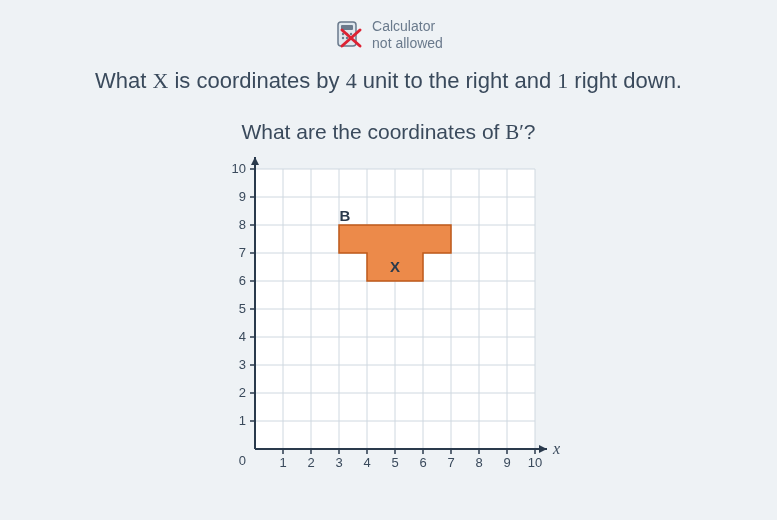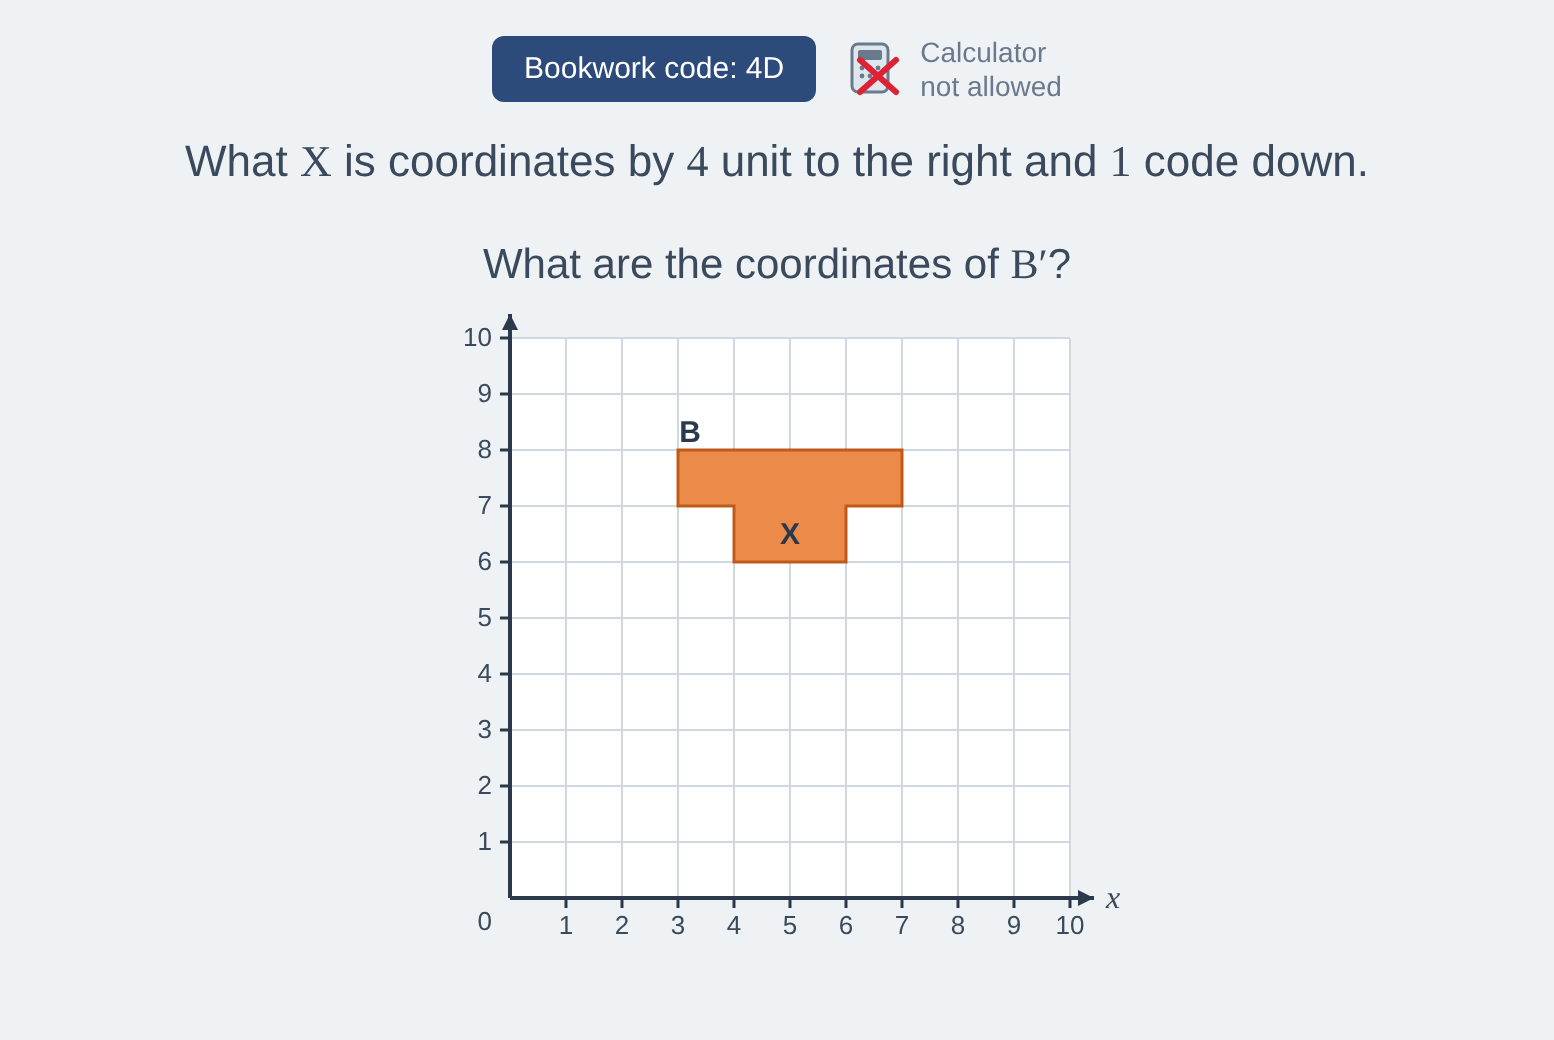--- a/index.html
+++ b/index.html
@@ -76,21 +76,20 @@
       font-family: Arial, sans-serif;
       font-size: 15px;
       font-weight: bold;
       fill: #2a3a4c;
     }
   </style>
 </head>
 <body>
 
 <div class="header-row">
-  <div class="bookwork-badge">Bookwork code: 4D</div>
   <div class="calc-block">
     <span class="calc-icon">
       <svg viewBox="0 0 30 30" width="30" height="30">
         <rect x="4" y="2" width="18" height="24" rx="3" fill="#dfe7ee" stroke="#6a7a8c" stroke-width="1.5"></rect>
         <rect x="7" y="5" width="12" height="5" rx="1" fill="#6a7a8c"></rect>
         <circle cx="9" cy="14" r="1.2" fill="#6a7a8c"></circle>
         <circle cx="13" cy="14" r="1.2" fill="#6a7a8c"></circle>
         <circle cx="17" cy="14" r="1.2" fill="#6a7a8c"></circle>
         <circle cx="9" cy="18" r="1.2" fill="#6a7a8c"></circle>
         <circle cx="13" cy="18" r="1.2" fill="#6a7a8c"></circle>
@@ -100,21 +99,21 @@
       </svg>
     </span>
     <span>
       <div>Calculator</div>
       <div>not allowed</div>
     </span>
   </div>
 </div>
 
 <div class="question">
-  <span>What </span><span class="mathX">X</span><span> is coordinates by </span><span class="num">4</span><span> unit to the right and </span><span class="num">1</span><span> code down.</span>
+  <span>What </span><span class="mathX">X</span><span> is coordinates by </span><span class="num">4</span><span> unit to the right and </span><span class="num">1</span><span> right down.</span>
 </div>
 
 <div class="subq">
   <span>What are the coordinates of </span><span class="bprime">B′</span><span>?</span>
 </div>
 
 <div class="chart-wrap">
   <svg class="grid" width="360" height="330" viewBox="0 0 360 330">
       <rect x="46" y="12" width="280" height="280" fill="#fff" stroke="none"></rect>
       <line x1="46" y1="292" x2="46" y2="12" stroke="#cfd8e0" stroke-width="1"></line>

